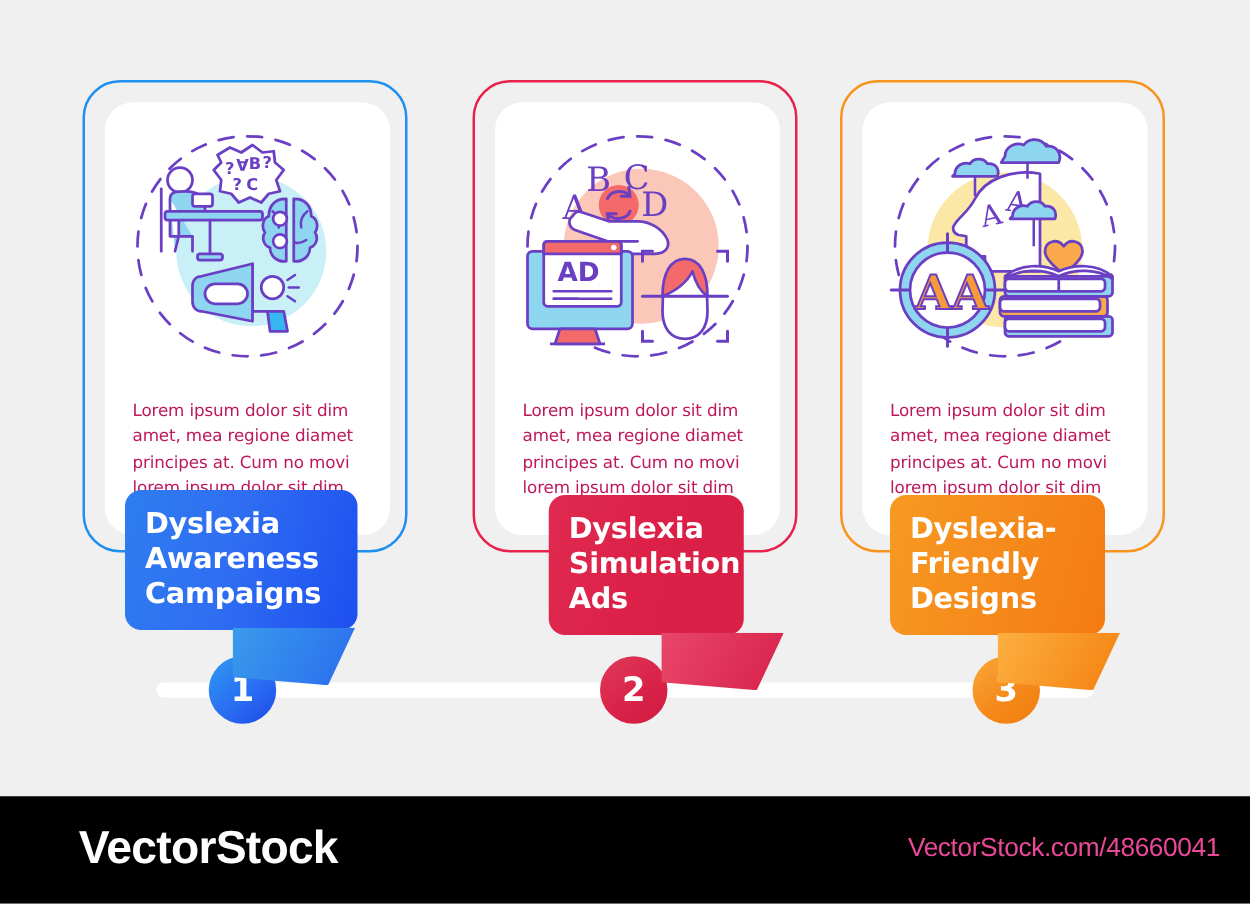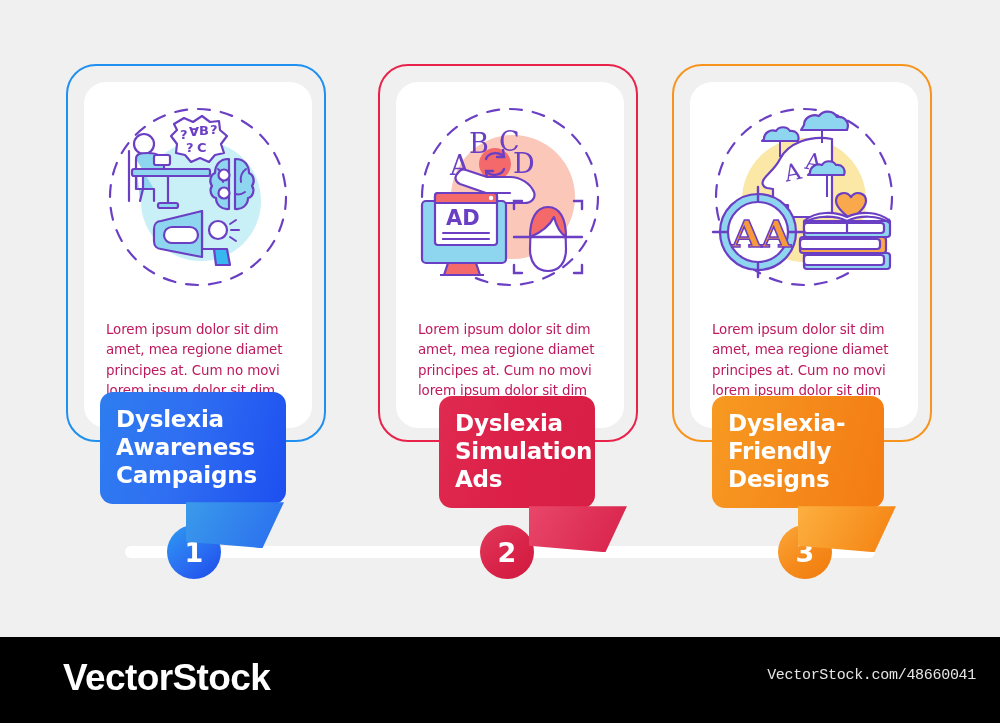--- a/index.html
+++ b/index.html
@@ -160,23 +160,23 @@
     font-size: 37px;
     font-weight: bold;
     font-family: "Liberation Sans", sans-serif;
     letter-spacing: -0.6px;
     margin-left: 35px;
   }
   #footer-url {
     position: absolute;
     right: 24px;
     top: 30px;
-    color: #e5e5e5;
-    font-size: 15px;
-    font-family: Liberation Mono, monospace;
+    color: #ec4899;
+    font-size: 21px;
+    font-family: Liberation Sans, sans-serif;
     letter-spacing: -0.3px;
   }
 </style>
 </head>
 <body>
 
 <div id="canvas">
 
   <div class="card" id="card-1">
     <div class="card-inner">

